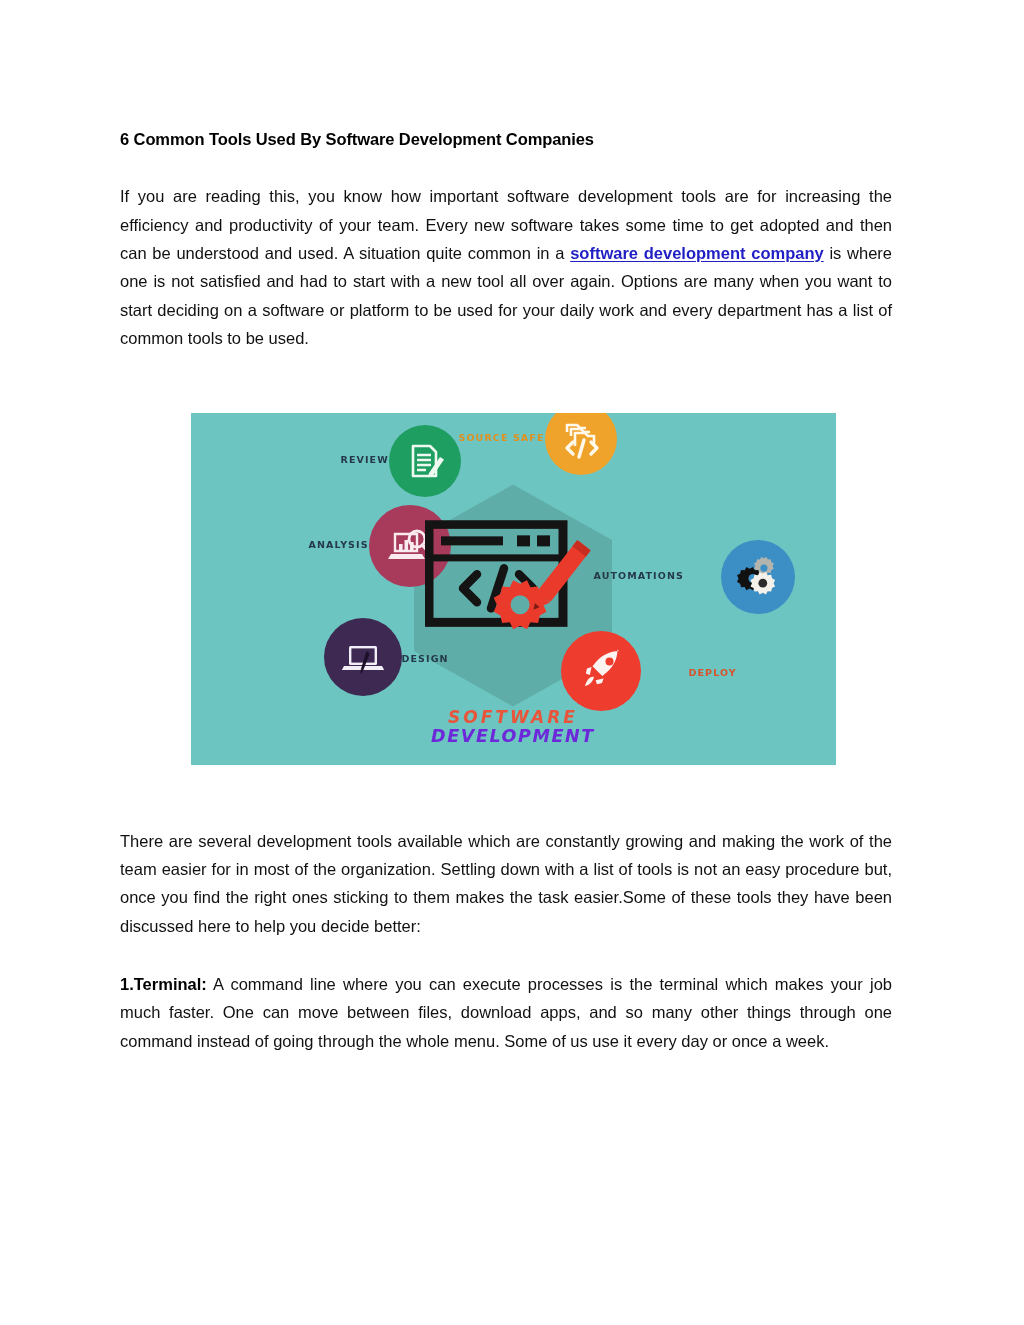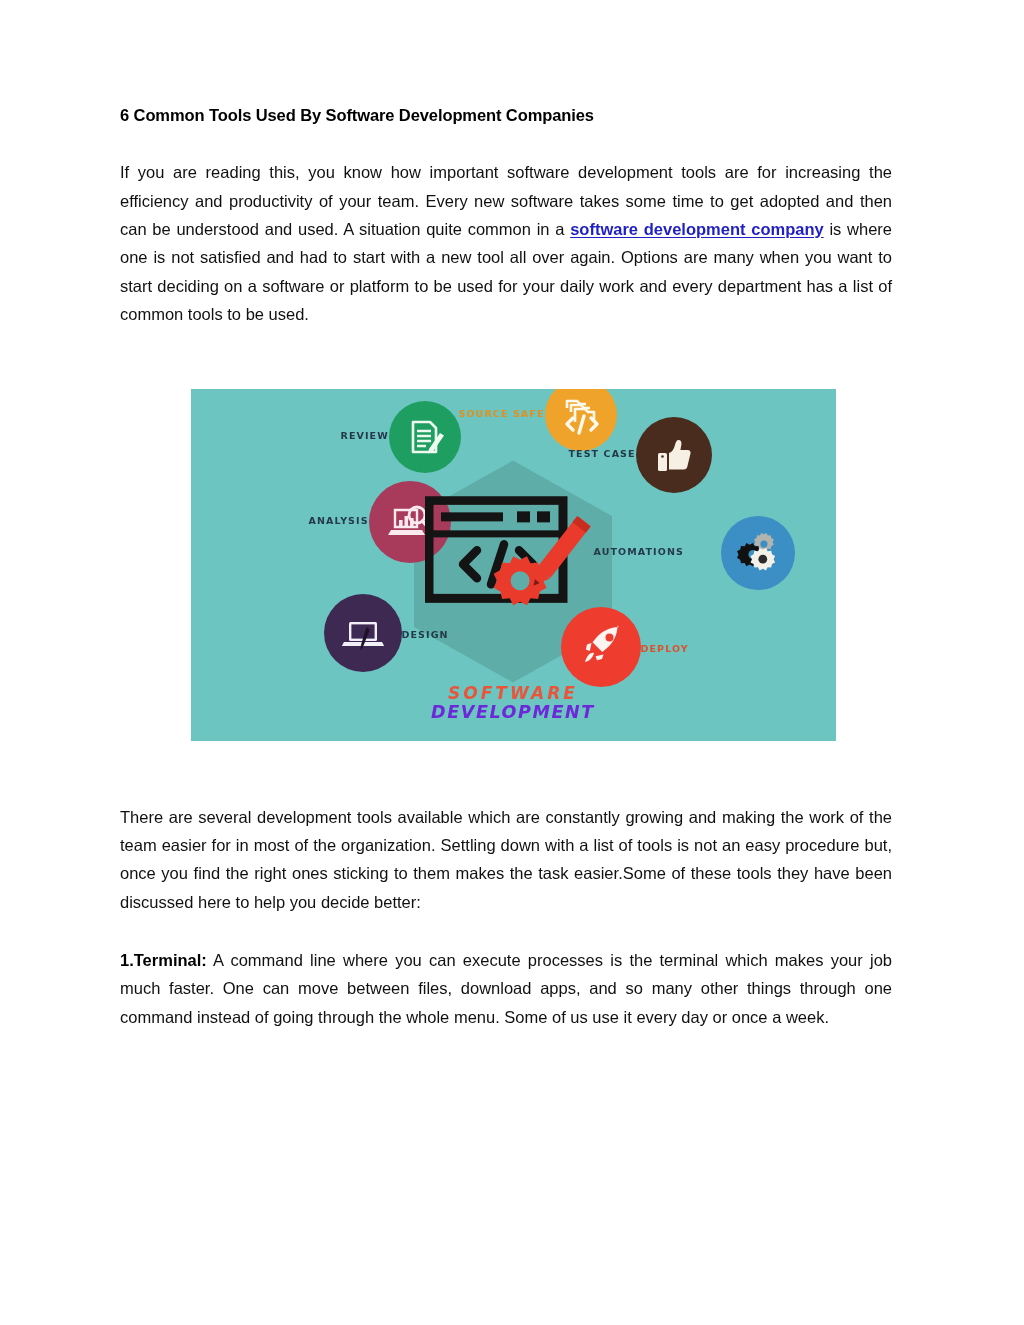--- a/index.html
+++ b/index.html
@@ -17,21 +17,21 @@
     overflow: hidden;
   }
   .page {
     position: absolute;
     inset: 0;
     background: #ffffff;
   }
   .content {
     position: absolute;
     left: 120px;
-    top: 104px;
+    top: 128px;
     width: 786px;
   }
 
   
   .doc-title {
     font-size: 16.5px;
     font-weight: bold;
     letter-spacing: -0.1px;
     line-height: 1.35;
     margin: 0 0 32px 0;
@@ -117,21 +117,21 @@
   
   .node-review     { left: 150px; top: 12px; }
   .node-source     { left: 268px; top: -10px; }
   .node-test       { left: 378px; top: 28px; }
   .node-analysis   { left: 118px; top: 92px; }
   .node-automations{ left: 403px; top: 127px; gap: 37px; }
   .node-design     { left: 133px; top: 205px; }
   .node-deploy     { left: 370px; top: 218px; }
 
   .node-source .node-label { color: #e0901f; }
-  .node-deploy .node-label { color: #d9532c; }
+  .node-deploy .node-label { color: #d9532c; margin-left: 48px; }
 
   
   .center-art {
     position: absolute;
     left: 50%;
     top: 50%;
     transform: translate(-50%, -52%);
     width: 176px;
     height: 132px;
   }
@@ -199,30 +199,20 @@
               </g>
               <g fill="none" stroke="#fff9ec" stroke-width="3.4" stroke-linecap="round" stroke-linejoin="round">
                 <path d="M15 26 l-6 6 l6 6"></path>
                 <path d="M33 26 l6 6 l-6 6"></path>
                 <path d="M26 24 l-5 17"></path>
               </g>
             </svg>
           </div>
         </div>
 
-        <div class="node node-test">
-          <div class="node-label">TEST CASE</div>
-          <div class="circle" style="width:76px;height:76px;background:#4a2c1f;">
-            <svg width="44" height="44" viewBox="0 0 44 44">
-              <rect x="6" y="20" width="9" height="18" rx="1.6" fill="#f5efe4"></rect>
-              <circle cx="10.5" cy="23.5" r="1.3" fill="#4a2c1f"></circle>
-              <path d="M17 20 c3-1 5-4 6-8 c0.7-3 1.6-5 3.6-5 c2.2 0 3.2 2 2.8 4.6 L28.4 17 h7.2 c2.1 0 3.4 1.7 2.9 3.6 l-3.2 13.2 c-0.4 1.7-1.8 2.8-3.5 2.8 H17 z" fill="#f5efe4"></path>
-            </svg>
-          </div>
-        </div>
 
         <div class="node node-analysis">
           <div class="node-label">ANALYSIS</div>
           <div class="circle" style="width:82px;height:82px;background:#a83a5b;">
             <svg width="50" height="50" viewBox="0 0 50 50">
               <path d="M10 13 h22 v17 h-22 z" fill="none" stroke="#fae9ee" stroke-width="2.4"></path>
               <g fill="#fae9ee">
                 <rect x="14" y="23" width="3.6" height="6"></rect>
                 <rect x="19.5" y="19" width="3.6" height="10"></rect>
                 <rect x="25" y="21" width="3.6" height="8"></rect>

